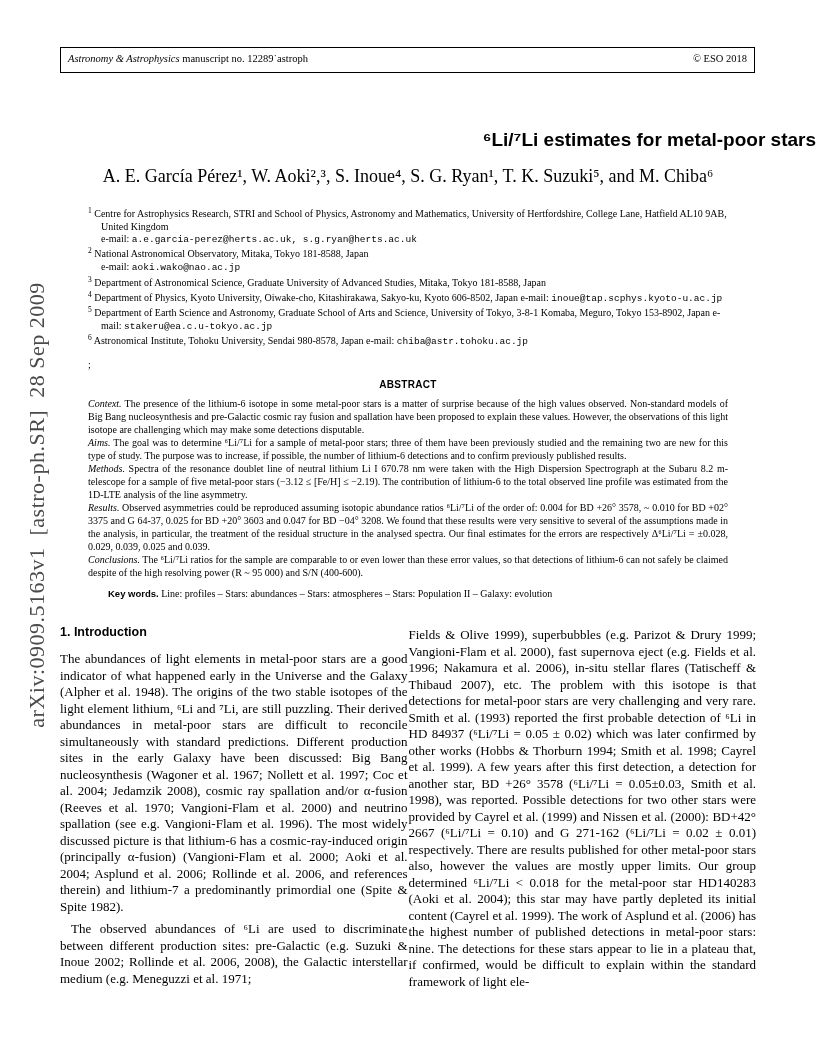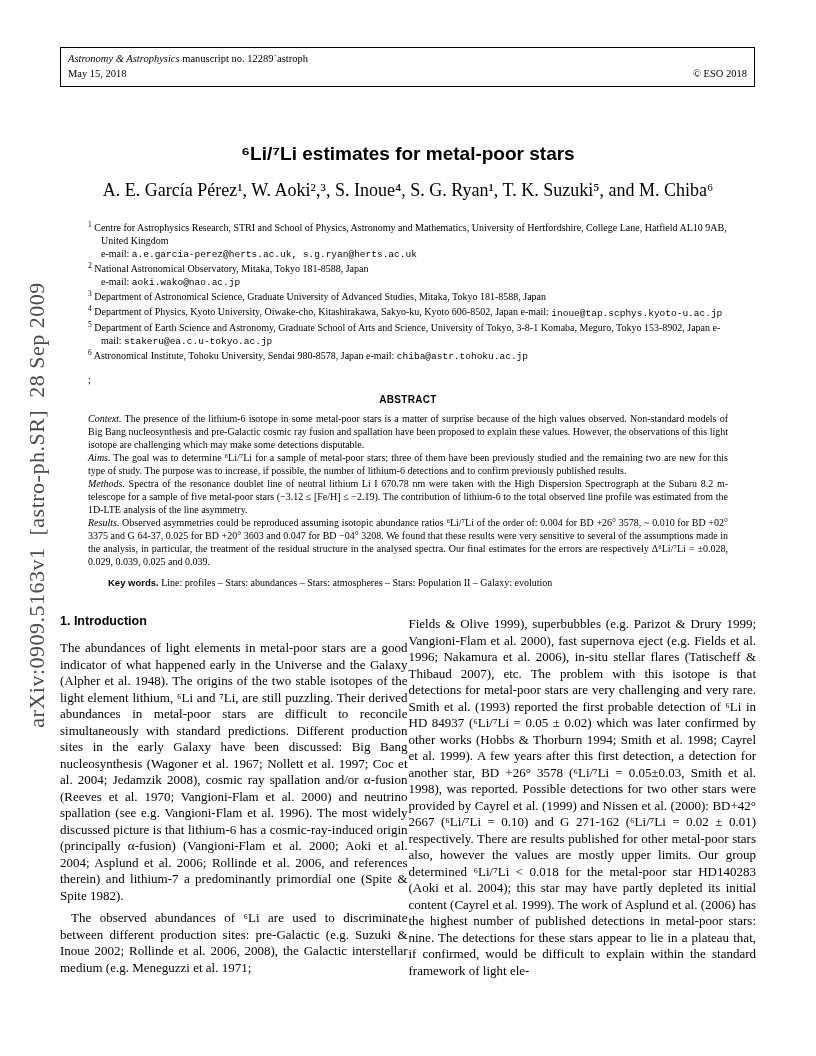--- a/index.html
+++ b/index.html
@@ -34,21 +34,21 @@
     padding: 4px 7px 5px 7px;
     display: flex;
     justify-content: space-between;
     align-items: flex-end;
     font-size: 10.5px;
     line-height: 1.4;
   }
 
   .title {
     margin-top: 56px;
-    text-align: center;
+    text-align: right;
     font-family: "Liberation Sans", "DejaVu Sans", sans-serif;
     font-weight: bold;
     font-size: 19px;
   }
 
   .authors {
     margin-top: 15px;
     text-align: center;
     font-size: 18px;
   }
@@ -120,21 +120,20 @@
 </head>
 <body>
 
 <div class="page">
 
   <div class="arxiv-strip">arXiv:0909.5163v1  [astro-ph.SR]  28 Sep 2009</div>
 
   <div class="header-box">
     <div>
       <div><span class="it">Astronomy &amp; Astrophysics</span> <span>manuscript no. 12289˙astroph</span></div>
-      <div>May 15, 2018</div>
     </div>
     <div>© ESO 2018</div>
   </div>
 
   <div class="title">⁶Li/⁷Li estimates for metal-poor stars</div>
 
   <div class="authors">A. E. García Pérez¹, W. Aoki²,³, S. Inoue⁴, S. G. Ryan¹, T. K. Suzuki⁵, and M. Chiba⁶</div>
 
   <div class="affiliations">
       <div class="affil"><sup>1</sup> Centre for Astrophysics Research, STRI and School of Physics, Astronomy and Mathematics, University of Hertfordshire, College Lane, Hatfield AL10 9AB, United Kingdom<br><span>e-mail: </span><span class="mono">a.e.garcia-perez@herts.ac.uk, s.g.ryan@herts.ac.uk</span></div>
@@ -147,20 +146,21 @@
 
   <div class="received">;</div>
 
   <div class="abstract-heading">ABSTRACT</div>
 
   <div class="abstract-body">
       <p class="abs-p"><span class="abs-label">Context.</span> The presence of the lithium-6 isotope in some metal-poor stars is a matter of surprise because of the high values observed. Non-standard models of Big Bang nucleosynthesis and pre-Galactic cosmic ray fusion and spallation have been proposed to explain these values. However, the observations of this light isotope are challenging which may make some detections disputable.</p>
       <p class="abs-p"><span class="abs-label">Aims.</span> The goal was to determine ⁶Li/⁷Li for a sample of metal-poor stars; three of them have been previously studied and the remaining two are new for this type of study. The purpose was to increase, if possible, the number of lithium-6 detections and to confirm previously published results.</p>
       <p class="abs-p"><span class="abs-label">Methods.</span> Spectra of the resonance doublet line of neutral lithium Li I 670.78 nm were taken with the High Dispersion Spectrograph at the Subaru 8.2 m-telescope for a sample of five metal-poor stars (−3.12 ≤ [Fe/H] ≤ −2.19). The contribution of lithium-6 to the total observed line profile was estimated from the 1D-LTE analysis of the line asymmetry.</p>
       <p class="abs-p"><span class="abs-label">Results.</span> Observed asymmetries could be reproduced assuming isotopic abundance ratios ⁶Li/⁷Li of the order of: 0.004 for BD +26° 3578, ~ 0.010 for BD +02° 3375 and G 64-37, 0.025 for BD +20° 3603 and 0.047 for BD −04° 3208. We found that these results were very sensitive to several of the assumptions made in the analysis, in particular, the treatment of the residual structure in the analysed spectra. Our final estimates for the errors are respectively Δ⁶Li/⁷Li = ±0.028, 0.029, 0.039, 0.025 and 0.039.</p>
+      <p class="abs-p"><span class="abs-label">Conclusions.</span> The ⁶Li/⁷Li ratios for the sample are comparable to or even lower than these error values, so that detections of lithium-6 can not safely be claimed despite of the high resolving power (R ~ 95 000) and S/N (400-600).</p>
     </div>
 
   <p class="keywords"><span class="kw-label">Key words.</span> <span>Line: profiles – Stars: abundances – Stars: atmospheres – Stars: Population II – Galaxy: evolution</span></p>
 
   <div class="columns">
     <div class="col">
       <h2 class="section-heading">1. Introduction</h2>
     <p class="body-p">The abundances of light elements in metal-poor stars are a good indicator of what happened early in the Universe and the Galaxy (Alpher et al. 1948). The origins of the two stable isotopes of the light element lithium, ⁶Li and ⁷Li, are still puzzling. Their derived abundances in metal-poor stars are difficult to reconcile simultaneously with standard predictions. Different production sites in the early Galaxy have been discussed: Big Bang nucleosynthesis (Wagoner et al. 1967; Nollett et al. 1997; Coc et al. 2004; Jedamzik 2008), cosmic ray spallation and/or α-fusion (Reeves et al. 1970; Vangioni-Flam et al. 2000) and neutrino spallation (see e.g. Vangioni-Flam et al. 1996). The most widely discussed picture is that lithium-6 has a cosmic-ray-induced origin (principally α-fusion) (Vangioni-Flam et al. 2000; Aoki et al. 2004; Asplund et al. 2006; Rollinde et al. 2006, and references therein) and lithium-7 a predominantly primordial one (Spite &amp; Spite 1982).</p>
         <p class="body-p indent spaced">The observed abundances of ⁶Li are used to discriminate between different production sites: pre-Galactic (e.g. Suzuki &amp; Inoue 2002; Rollinde et al. 2006, 2008), the Galactic interstellar medium (e.g. Meneguzzi et al. 1971;</p>
       </div>

